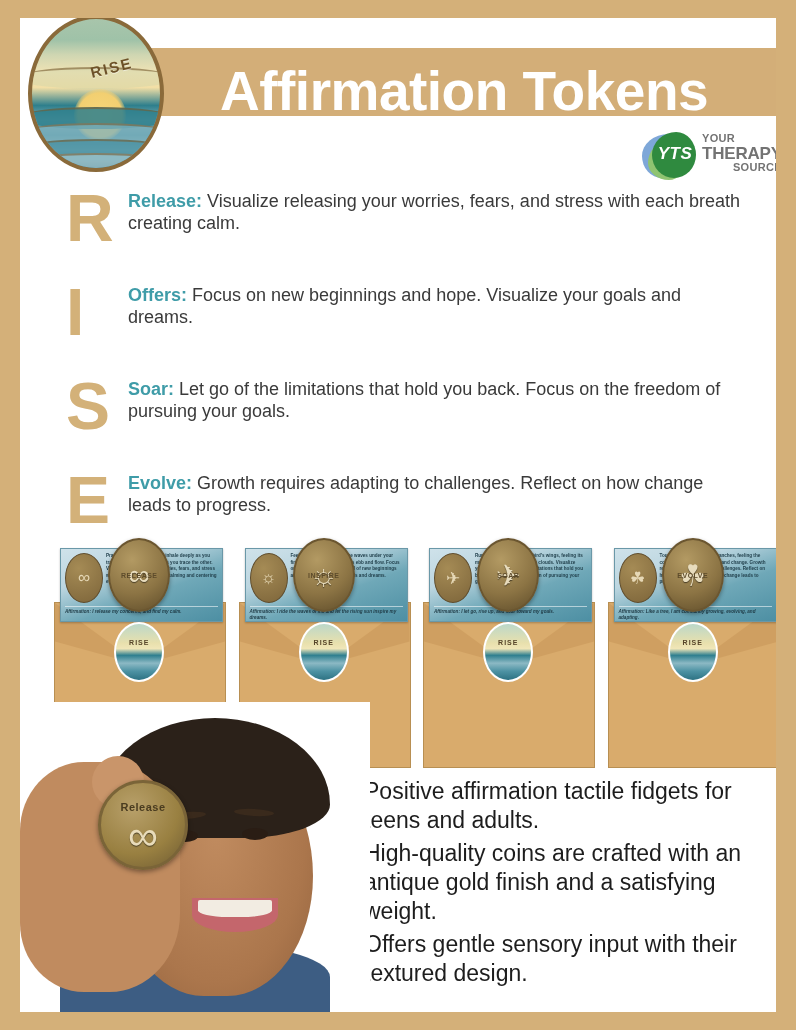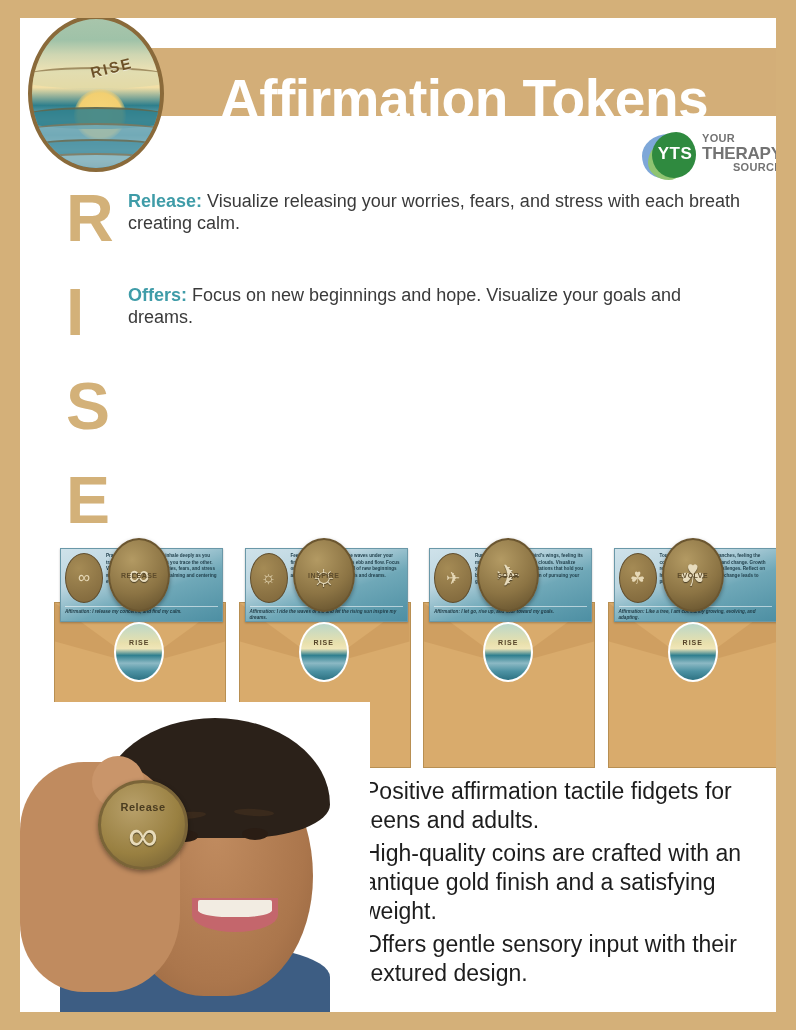--- a/index.html
+++ b/index.html
@@ -25,21 +25,21 @@
   
   .header { position: relative; height: 165px; }
   .title-band {
     position: absolute;
     left: 48px; top: 30px;
     width: 708px; height: 68px;
     background: #d3ae78;
   }
   .title-text {
     position: absolute;
-    left: 200px; top: 44px;
+    left: 200px; top: 36px;
     width: 560px; height: 74px;
     line-height: 74px;
     color: #ffffff;
     font-size: 55px;
     font-weight: bold;
     letter-spacing: -0.5px;
     white-space: nowrap;
   }
   
   .emblem {
@@ -107,20 +107,21 @@
     position: absolute; left: 12px; top: 2px;
     width: 44px; height: 46px;
     background: #2f8a3f;
     border-radius: 55% 45% 50% 50% / 50% 50% 50% 50%;
   }
   .yts .yts-mark {
     position: absolute; left: 14px; top: 14px;
     width: 42px; text-align: center;
     color: #ffffff; font-size: 17px; font-weight: bold;
     letter-spacing: .5px;
+    font-style: italic;
   }
   .yts .lines {
     position: absolute; left: 62px; top: 3px;
     color: #737373; line-height: 1.05;
   }
   .yts .l1 { font-size: 11px; font-weight: bold; letter-spacing: .3px; }
   .yts .l2 { font-size: 17px; font-weight: bold; letter-spacing: -.2px; }
   .yts .l3 { font-size: 11px; font-weight: bold; letter-spacing: .3px; text-align: right; }
 
   
@@ -391,23 +392,29 @@
       </div>
     </div>
     <div class="rise-row">
       <div class="rise-letter">I</div>
       <div class="rise-body">
         <span class="rise-kw">Offers:</span><span> Focus on new beginnings and hope. Visualize your goals and dreams.</span>
       </div>
     </div>
     <div class="rise-row">
       <div class="rise-letter">S</div>
+      <div class="rise-body">
+        <span class="rise-kw">Soar:</span><span> Let go of the limitations that hold you back. Focus on the freedom of pursuing your goals.</span>
+      </div>
     </div>
     <div class="rise-row">
       <div class="rise-letter">E</div>
+      <div class="rise-body">
+        <span class="rise-kw">Evolve:</span><span> Growth requires adapting to challenges. Reflect on how change leads to progress.</span>
+      </div>
     </div>
   </div>
 
   <div class="env-row">
 
     <div class="env-item">
       <div class="card">
         <div class="card-inner">
           <div class="card-coin">
             <div class="glyph">∞</div>

